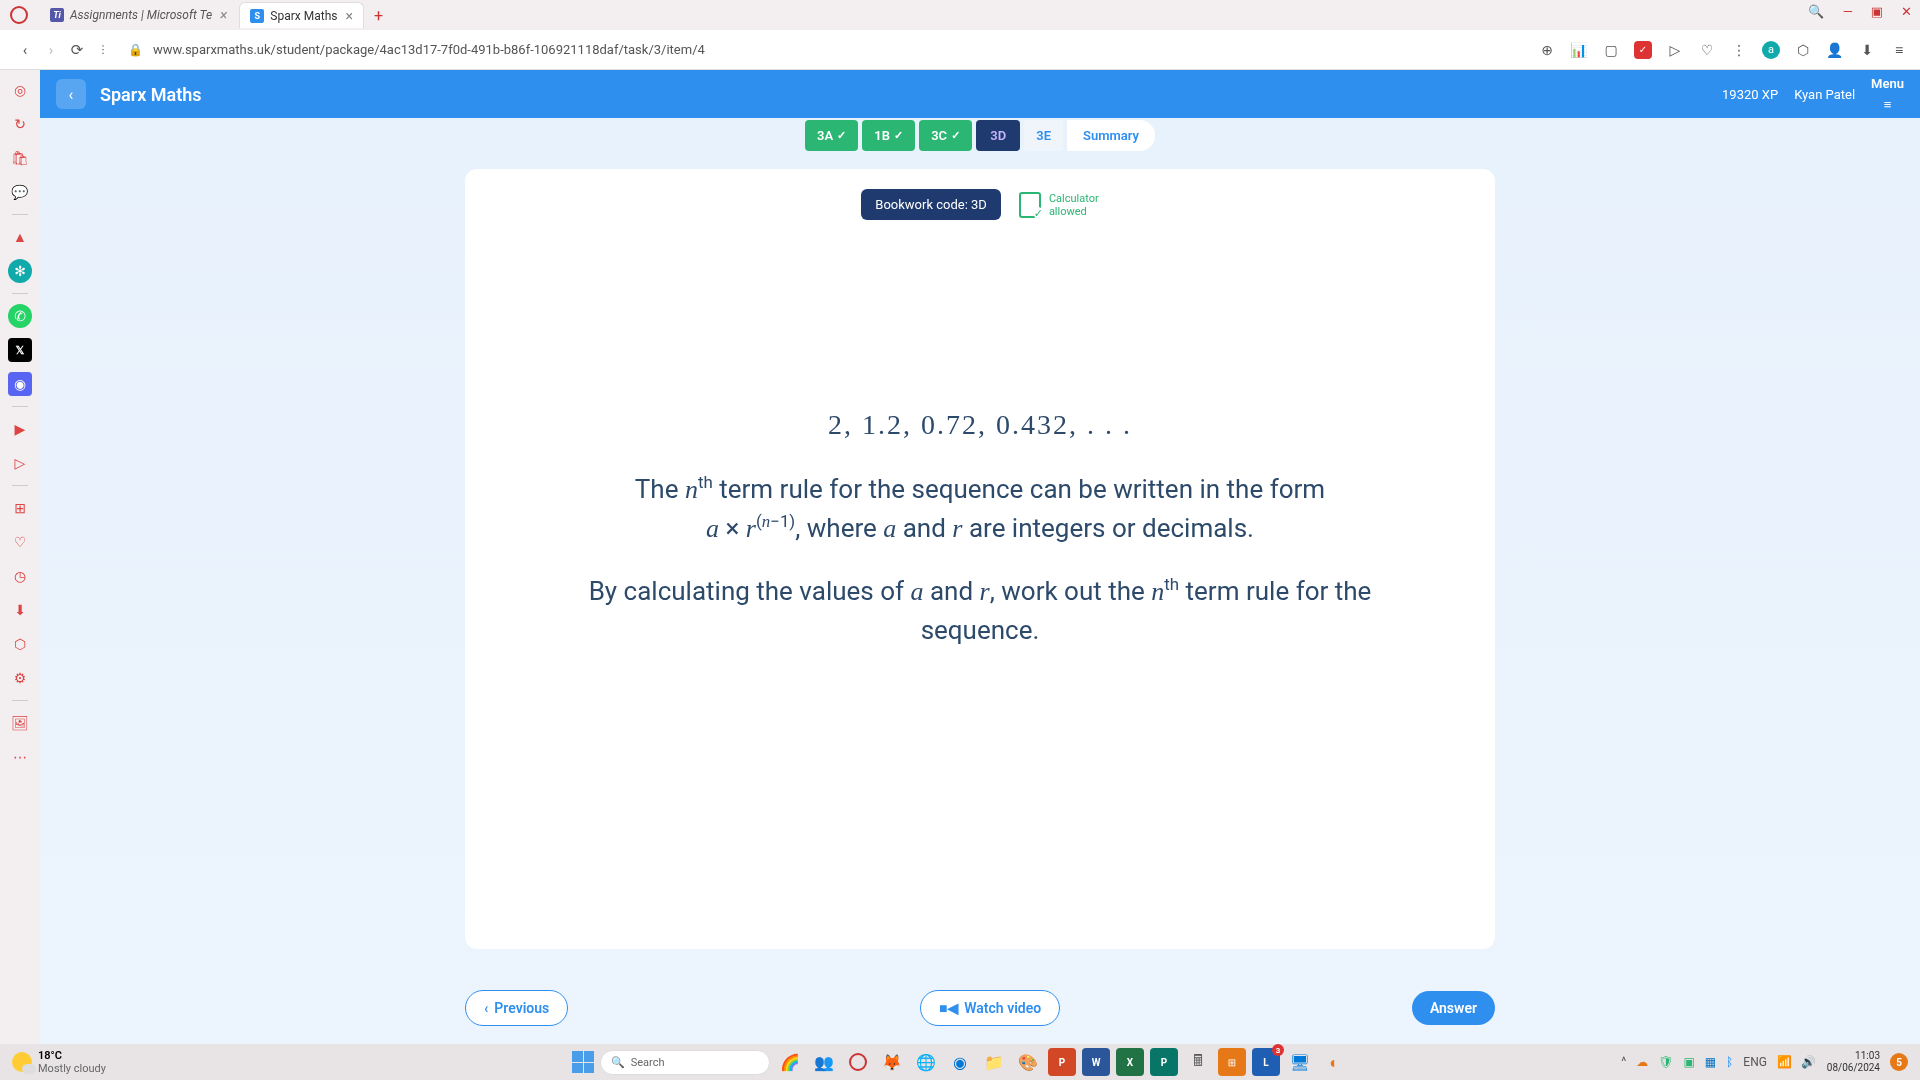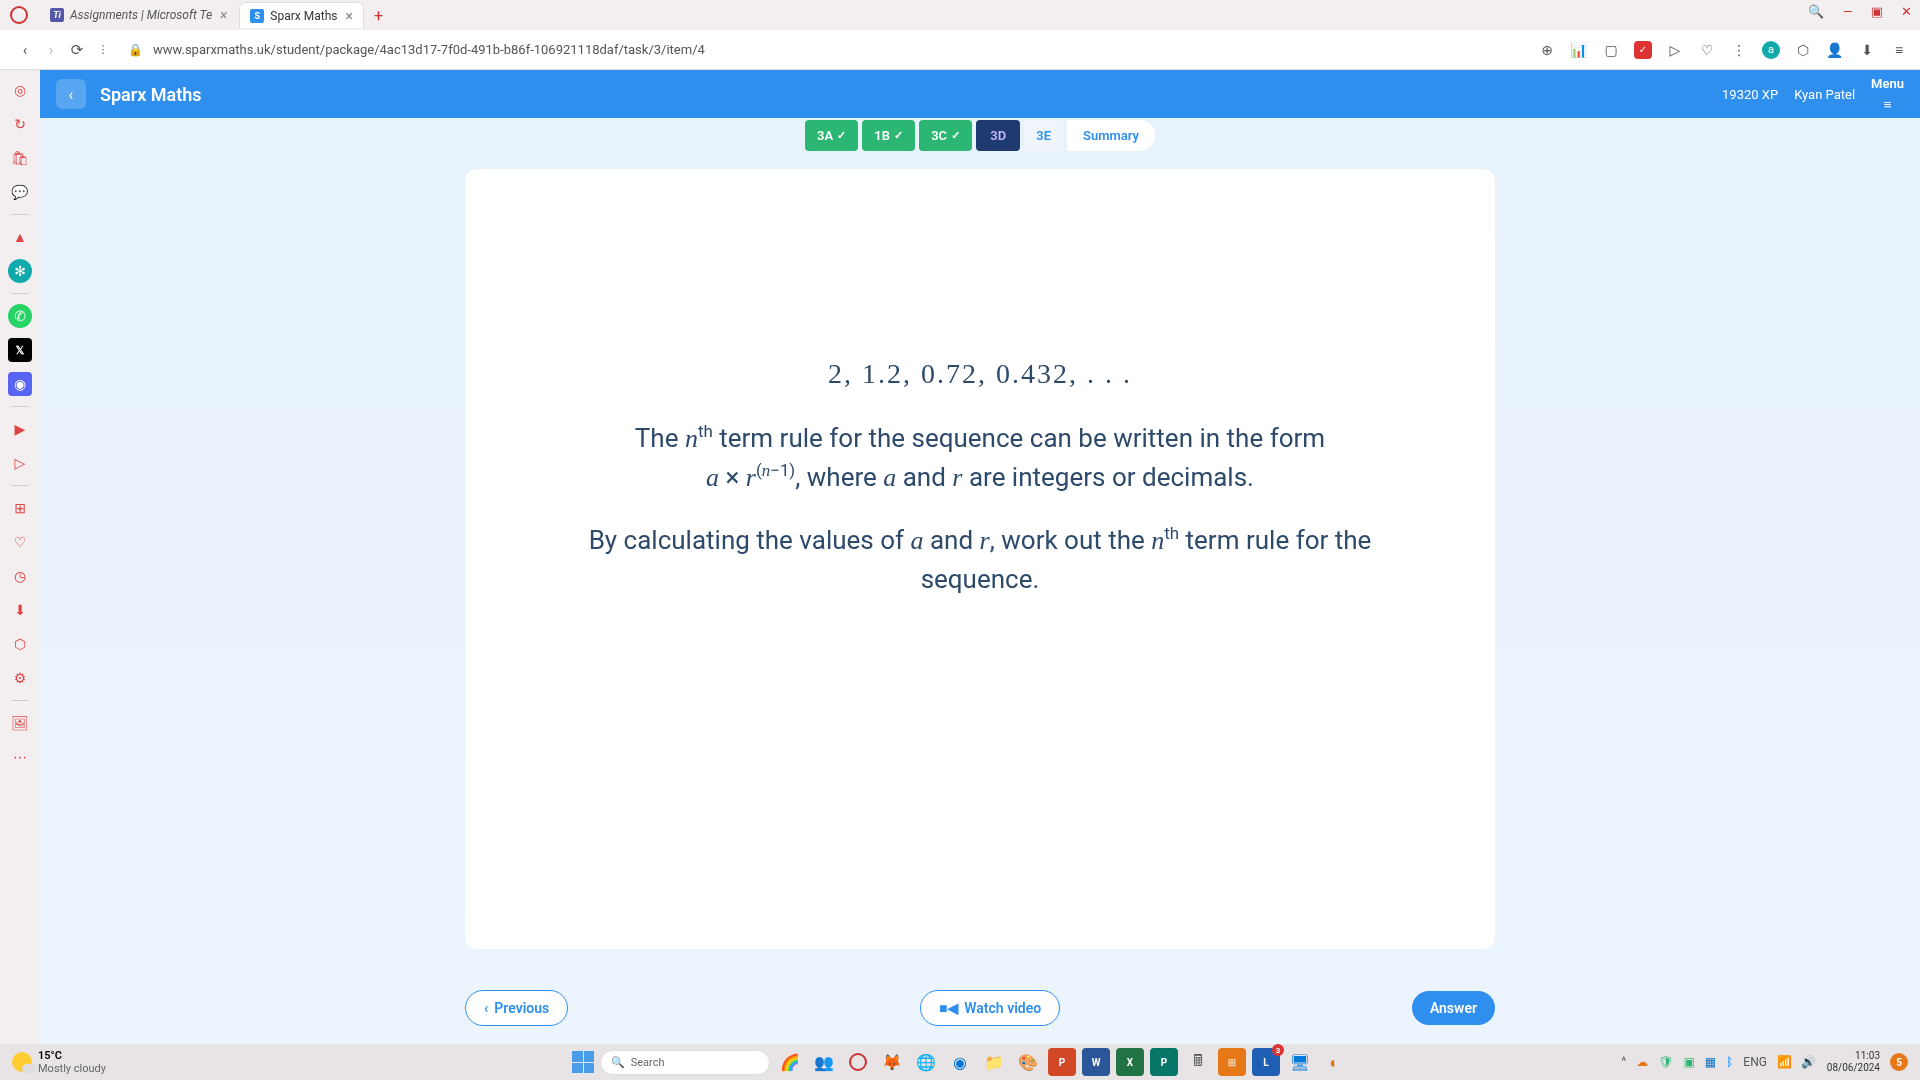--- a/index.html
+++ b/index.html
@@ -196,20 +196,30 @@
       </div>
     <div class="task-tab pending">
         <span>3E</span>
       </div>
     <div class="task-tab summary">
         <span>Summary</span>
       </div>
   </div>
 
   <div class="card">
+    <div class="card-header">
+      <div class="bookwork">Bookwork code: 3D</div>
+      <div class="calc-allowed">
+        <div class="calc-icon"></div>
+        <div>
+          <div>Calculator</div>
+          <div>allowed</div>
+        </div>
+      </div>
+    </div>
 
     <div class="question-body">
       <div class="sequence">2,    1.2,    0.72,    0.432,    . . .</div>
       <div class="para">
         <span>The </span><span class="math">n</span><span class="sup">th</span><span> term rule for the sequence can be written in the form</span><br>
         <span class="math">a</span> × <span class="math">r</span><span class="sup">(<span class="math" style="font-style:italic">n</span>−1)</span><span>, where </span><span class="math">a</span><span> and </span><span class="math">r</span><span> are integers or decimals.</span>
       </div>
       <div class="para">
         <span>By calculating the values of </span><span class="math">a</span><span> and </span><span class="math">r</span><span>, work out the </span><span class="math">n</span><span class="sup">th</span><span> term rule for the sequence.</span>
       </div>
@@ -230,21 +240,21 @@
         <span>Answer</span>
       </div>
     </div>
   </div>
 </div>
 
 <div class="taskbar">
   <div class="weather">
     <div class="weather-icon"></div>
     <div>
-      <div style="font-weight:600">15°C</div>
+      <div style="font-weight:600">18°C</div>
       <div style="color:#666">Mostly cloudy</div>
     </div>
   </div>
   <div class="taskbar-center">
     <div class="start">
         <span></span>
         <span></span>
         <span></span>
         <span></span>
       </div>

